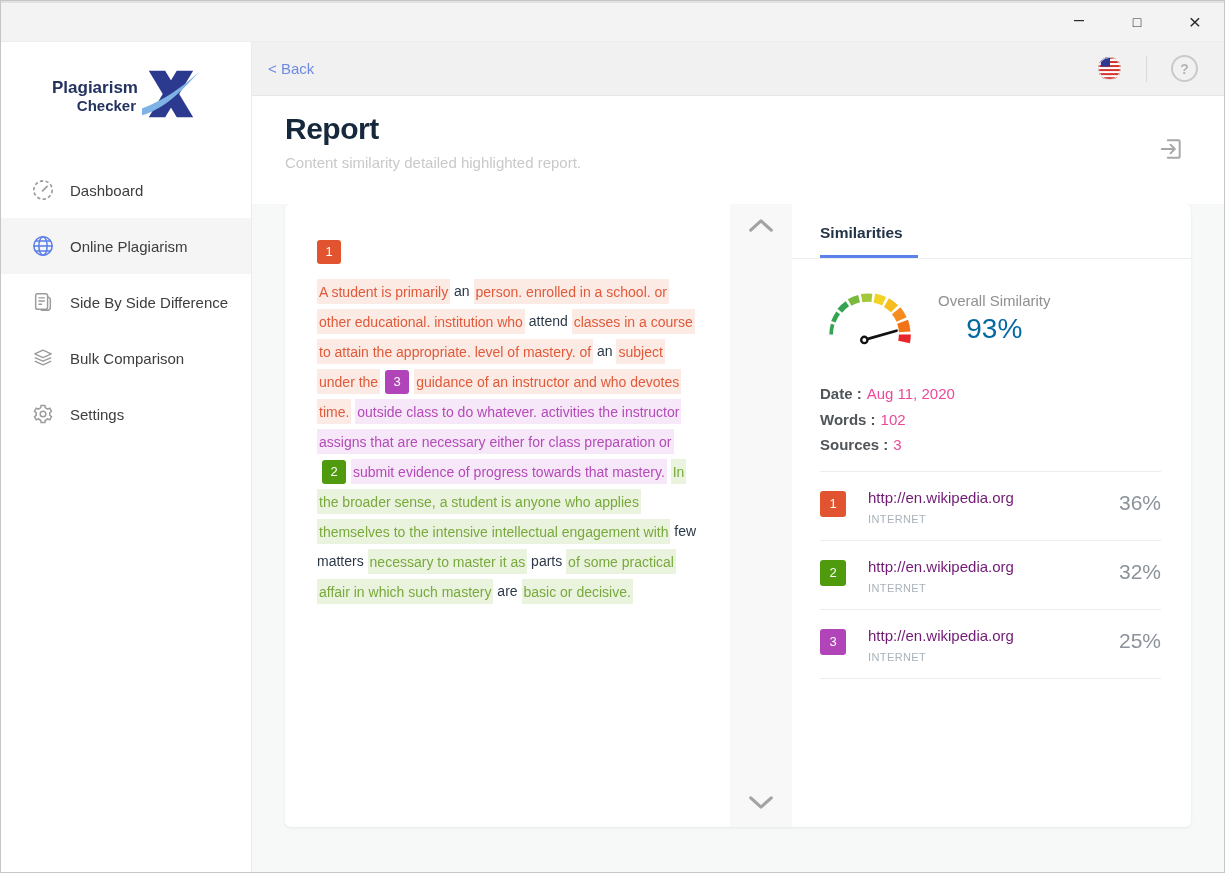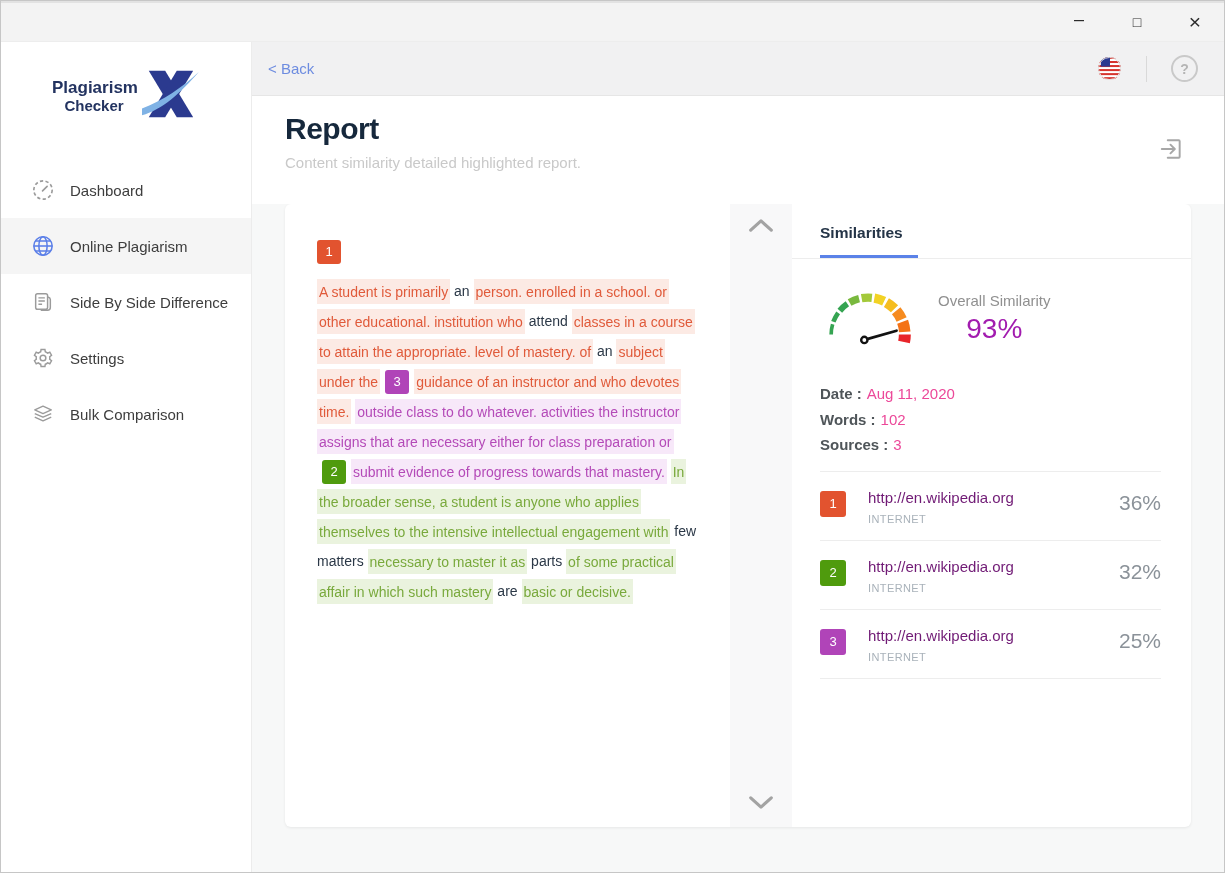--- a/index.html
+++ b/index.html
@@ -12,21 +12,21 @@
   .titlebar{height:38px;background:#f3f3f3;border-bottom:1px solid #ededed;display:flex;align-items:center;justify-content:flex-end;flex:0 0 auto;border-top:2px solid #e2e2e2;}
   .win-btn{width:58px;height:100%;display:flex;align-items:center;justify-content:center;color:#2b2b2b;font-size:16px;cursor:pointer;background:none;border:none;}
   .win-btn.min{font-size:18px;padding-bottom:6px;}
   .win-btn.max{font-size:14px;}
   .win-btn.close{font-size:21px;}
   
   .main-row{flex:1;display:flex;min-height:0;}
   
   .sidebar{width:250px;background:#ffffff;border-right:1px solid #ececec;position:relative;flex:0 0 auto;}
   .logo{display:flex;align-items:center;justify-content:center;padding:24px 0 18px 0;}
-  .logo-text{text-align:center;color:#233360;font-weight:700;line-height:1.15;margin-right:2px;}
+  .logo-text{text-align:right;color:#233360;font-weight:700;line-height:1.15;margin-right:2px;}
   .logo-line1{font-size:17px;}
   .logo-line2{font-size:15px;padding-right:2px;}
   .nav{margin-top:18px;}
   .nav-item{height:56px;display:flex;align-items:center;padding-left:30px;cursor:pointer;color:#3d3d3d;font-size:15px;}
   .nav-item .nav-icon{width:24px;height:24px;margin-right:15px;display:flex;align-items:center;justify-content:center;}
   .nav-item.active{background:#f5f5f5;}
   .activation{position:absolute;bottom:40px;left:0;width:100%;text-align:center;color:#111;}
   .activation .status{font-size:18px;font-weight:700;}
   .activation .registered{font-size:14px;margin-top:5px;color:#1c1c1c;}
   .activation .version{font-size:14px;margin-top:3px;color:#1c1c1c;}
@@ -67,21 +67,21 @@
   .scroll-up{top:14px;}
   .scroll-down{bottom:14px;}
   
   .sim-panel{flex:1;min-width:0;display:flex;flex-direction:column;}
   .sim-tabs{border-bottom:1px solid #ededed;padding-left:28px;flex:0 0 auto;}
   .sim-tab{display:inline-block;padding:20px 6px 13px 0;min-width:92px;font-size:15.5px;font-weight:600;color:#243447;border-bottom:3px solid #5b82e8;cursor:pointer;}
   .sim-body{padding:0 30px 0 28px;}
   .overall-row{display:flex;align-items:center;margin-top:22px;text-align:center;}
   .overall-text{margin-left:22px;}
   .overall-label{font-size:15px;color:#909090;}
-  .overall-value{font-size:28px;color:#a21caf;margin-top:4px;}
+  .overall-value{font-size:28px;color:#0369a1;margin-top:4px;}
   .meta{margin-top:26px;font-size:15px;line-height:25.5px;}
   .meta-row{display:flex;}
   .meta-label{font-weight:700;color:#4f5559;}
   .meta-value{color:#ec4899;margin-left:5px;}
   .sim-divider{border-bottom:1px solid #ededed;margin-top:13px;}
   .source-row{display:flex;align-items:flex-start;padding:17px 0 15px 0;border-bottom:1px solid #ededed;cursor:pointer;}
   .source-row .src-badge{width:26px;height:26px;line-height:26px;margin-top:2px;}
   .source-info{margin-left:22px;}
   .source-url{font-size:15px;color:#701a75;}
   .source-type{font-size:11px;color:#a9b2ba;letter-spacing:0.4px;margin-top:7px;}
@@ -147,36 +147,36 @@
             <svg width="22" height="22" viewBox="0 0 24 24" fill="none" stroke="#9b9b9b" stroke-width="1.6">
               <rect x="4" y="3" width="13" height="17" rx="2"></rect>
               <path d="M7 7.5h7M7 11h7M7 14.5h4"></path>
               <path d="M17.5 6.5c1.6.4 2.5 1.2 2.5 2.7v8.8a3 3 0 0 1-3 3h-7.5"></path>
             </svg>
           </span>
           <span>Side By Side Difference</span>
         </div>
         <div class="nav-item">
           <span class="nav-icon">
-            <svg width="22" height="22" viewBox="0 0 24 24" fill="none" stroke="#9b9b9b" stroke-width="1.6">
-              <circle cx="12" cy="12" r="3.1"></circle>
-              <path d="M19.3 13.4a7.6 7.6 0 0 0 0-2.8l2-1.6-1.9-3.3-2.4 1a7.6 7.6 0 0 0-2.5-1.5L14.1 2.7h-4.2l-.4 2.5a7.6 7.6 0 0 0-2.5 1.5l-2.4-1-1.9 3.3 2 1.6a7.6 7.6 0 0 0 0 2.8l-2 1.6 1.9 3.3 2.4-1a7.6 7.6 0 0 0 2.5 1.5l.4 2.5h4.2l.4-2.5a7.6 7.6 0 0 0 2.5-1.5l2.4 1 1.9-3.3z"></path>
-            </svg>
-          </span>
-          <span>Settings</span>
-        </div>
-        <div class="nav-item">
-          <span class="nav-icon">
             <svg width="22" height="22" viewBox="0 0 24 24" fill="none" stroke="#9b9b9b" stroke-width="1.5" stroke-linejoin="round">
               <path d="M12 3.5l9 4-9 4-9-4z"></path>
               <path d="M3 11.5l9 4 9-4"></path>
               <path d="M3 15.5l9 4 9-4"></path>
             </svg>
           </span>
           <span>Bulk Comparison</span>
+        </div>
+        <div class="nav-item">
+          <span class="nav-icon">
+            <svg width="22" height="22" viewBox="0 0 24 24" fill="none" stroke="#9b9b9b" stroke-width="1.6">
+              <circle cx="12" cy="12" r="3.1"></circle>
+              <path d="M19.3 13.4a7.6 7.6 0 0 0 0-2.8l2-1.6-1.9-3.3-2.4 1a7.6 7.6 0 0 0-2.5-1.5L14.1 2.7h-4.2l-.4 2.5a7.6 7.6 0 0 0-2.5 1.5l-2.4-1-1.9 3.3 2 1.6a7.6 7.6 0 0 0 0 2.8l-2 1.6 1.9 3.3 2.4-1a7.6 7.6 0 0 0 2.5 1.5l.4 2.5h4.2l.4-2.5a7.6 7.6 0 0 0 2.5-1.5l2.4 1 1.9-3.3z"></path>
+            </svg>
+          </span>
+          <span>Settings</span>
         </div>
       </div>
 
     </div>
 
     <div class="right-col">
 
       <div class="topbar">
         <a class="back-link">&lt; Back</a>
         <div class="topbar-right">

